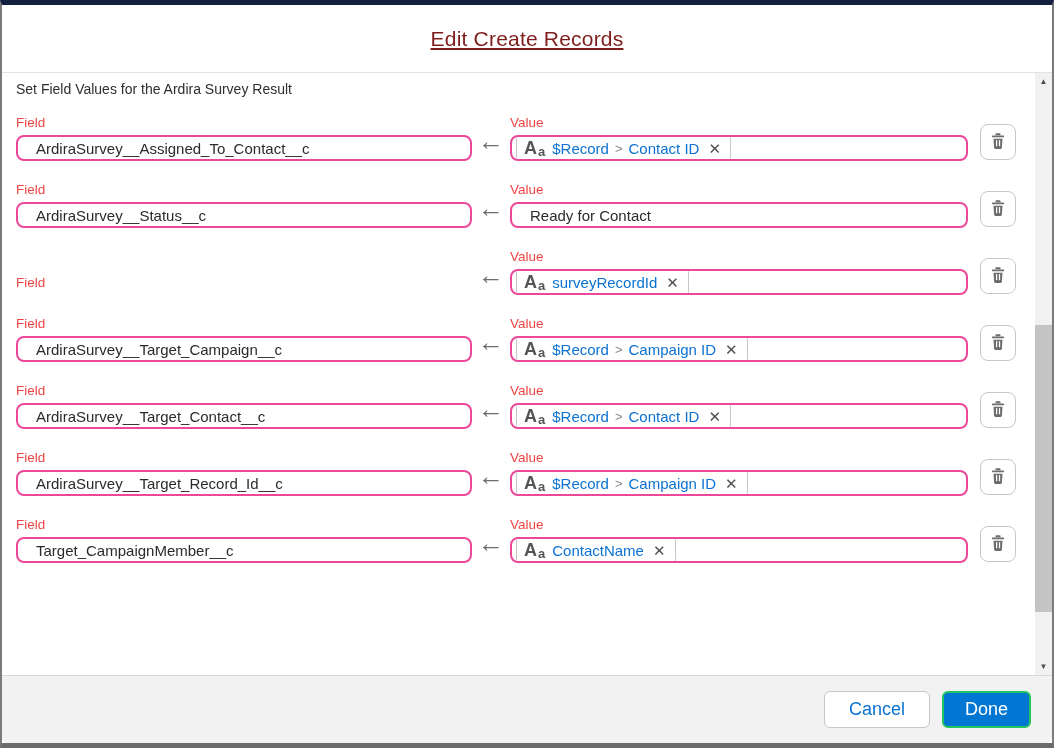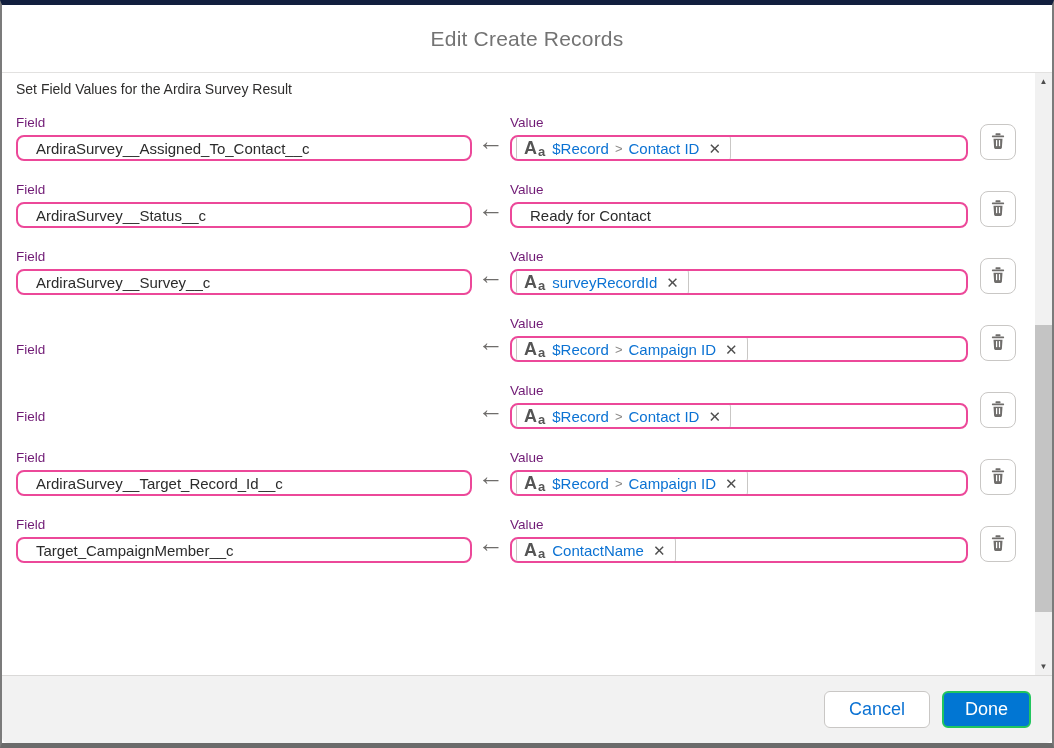--- a/index.html
+++ b/index.html
@@ -19,39 +19,39 @@
     display:flex; flex-direction:column;
   }
   
   .modal-header {
     height:68px; flex:0 0 68px;
     display:flex; align-items:center; justify-content:center;
     background:#fff;
     border-bottom:1px solid #e2e1e0;
   }
   .modal-title {
-    font-size:21px; color:#737373; font-weight:400; letter-spacing:0.2px;
+    font-size:21px; color:#7f1d1d; font-weight:400; letter-spacing:0.2px;text-decoration:underline;
   }
   
   .modal-body {
     position:relative; flex:1 1 auto; background:#fff;
     padding:8px 40px 0 14px; overflow:hidden;
   }
   .section-heading {
     font-size:14px; color:#2f2e2d; font-weight:400; margin-bottom:18px;
   }
   .rows { }
   .row {
     display:grid;
     grid-template-columns:456px 38px 458px 36px;
     align-items:end;
     margin-bottom:21px;
   }
   .lbl {
-    font-size:13.5px; color:#701a75; margin-bottom:5px;
+    font-size:13.5px; color:#ef4444; margin-bottom:5px;
   }
   .input {
     height:26px; border:2px solid #ec4899; border-radius:8px;
     background:#fff; display:flex; align-items:center;
     font-size:15px; color:#2b2b2b; padding:0 12px 0 18px;
     overflow:hidden; white-space:nowrap;
   }
   .value-input.has-pill { padding:0 4px; }
   .arrow-cell {
     height:38px; display:flex; align-items:center; justify-content:center;
@@ -184,23 +184,20 @@
           <rect x="6.2" y="7.2" width="1.1" height="5.4" fill="#ffffff"></rect>
           <rect x="8.8" y="7.2" width="1.1" height="5.4" fill="#ffffff"></rect>
         </svg>
       </span>
     </button>
   </div>
 
   <div class="row">
     <div class="col">
       <div class="lbl">Field</div>
-      <div class="input">
-        <span>ArdiraSurvey__Survey__c</span>
-      </div>
     </div>
     <div class="arrow-cell">←</div>
     <div class="col">
       <div class="lbl">Value</div>
       <div class="input value-input has-pill">
         <span class="pill">
           <span class="aa">
                   <span class="aa-big">A</span>
                   <span class="aa-small">a</span>
                 </span>
@@ -221,20 +218,23 @@
           <rect x="6.2" y="7.2" width="1.1" height="5.4" fill="#ffffff"></rect>
           <rect x="8.8" y="7.2" width="1.1" height="5.4" fill="#ffffff"></rect>
         </svg>
       </span>
     </button>
   </div>
 
   <div class="row">
     <div class="col">
       <div class="lbl">Field</div>
+      <div class="input">
+        <span>ArdiraSurvey__Target_Campaign__c</span>
+      </div>
     </div>
     <div class="arrow-cell">←</div>
     <div class="col">
       <div class="lbl">Value</div>
       <div class="input value-input has-pill">
         <span class="pill">
           <span class="aa">
                   <span class="aa-big">A</span>
                   <span class="aa-small">a</span>
                 </span>
@@ -257,20 +257,23 @@
           <rect x="6.2" y="7.2" width="1.1" height="5.4" fill="#ffffff"></rect>
           <rect x="8.8" y="7.2" width="1.1" height="5.4" fill="#ffffff"></rect>
         </svg>
       </span>
     </button>
   </div>
 
   <div class="row">
     <div class="col">
       <div class="lbl">Field</div>
+      <div class="input">
+        <span>ArdiraSurvey__Target_Contact__c</span>
+      </div>
     </div>
     <div class="arrow-cell">←</div>
     <div class="col">
       <div class="lbl">Value</div>
       <div class="input value-input has-pill">
         <span class="pill">
           <span class="aa">
                   <span class="aa-big">A</span>
                   <span class="aa-small">a</span>
                 </span>

